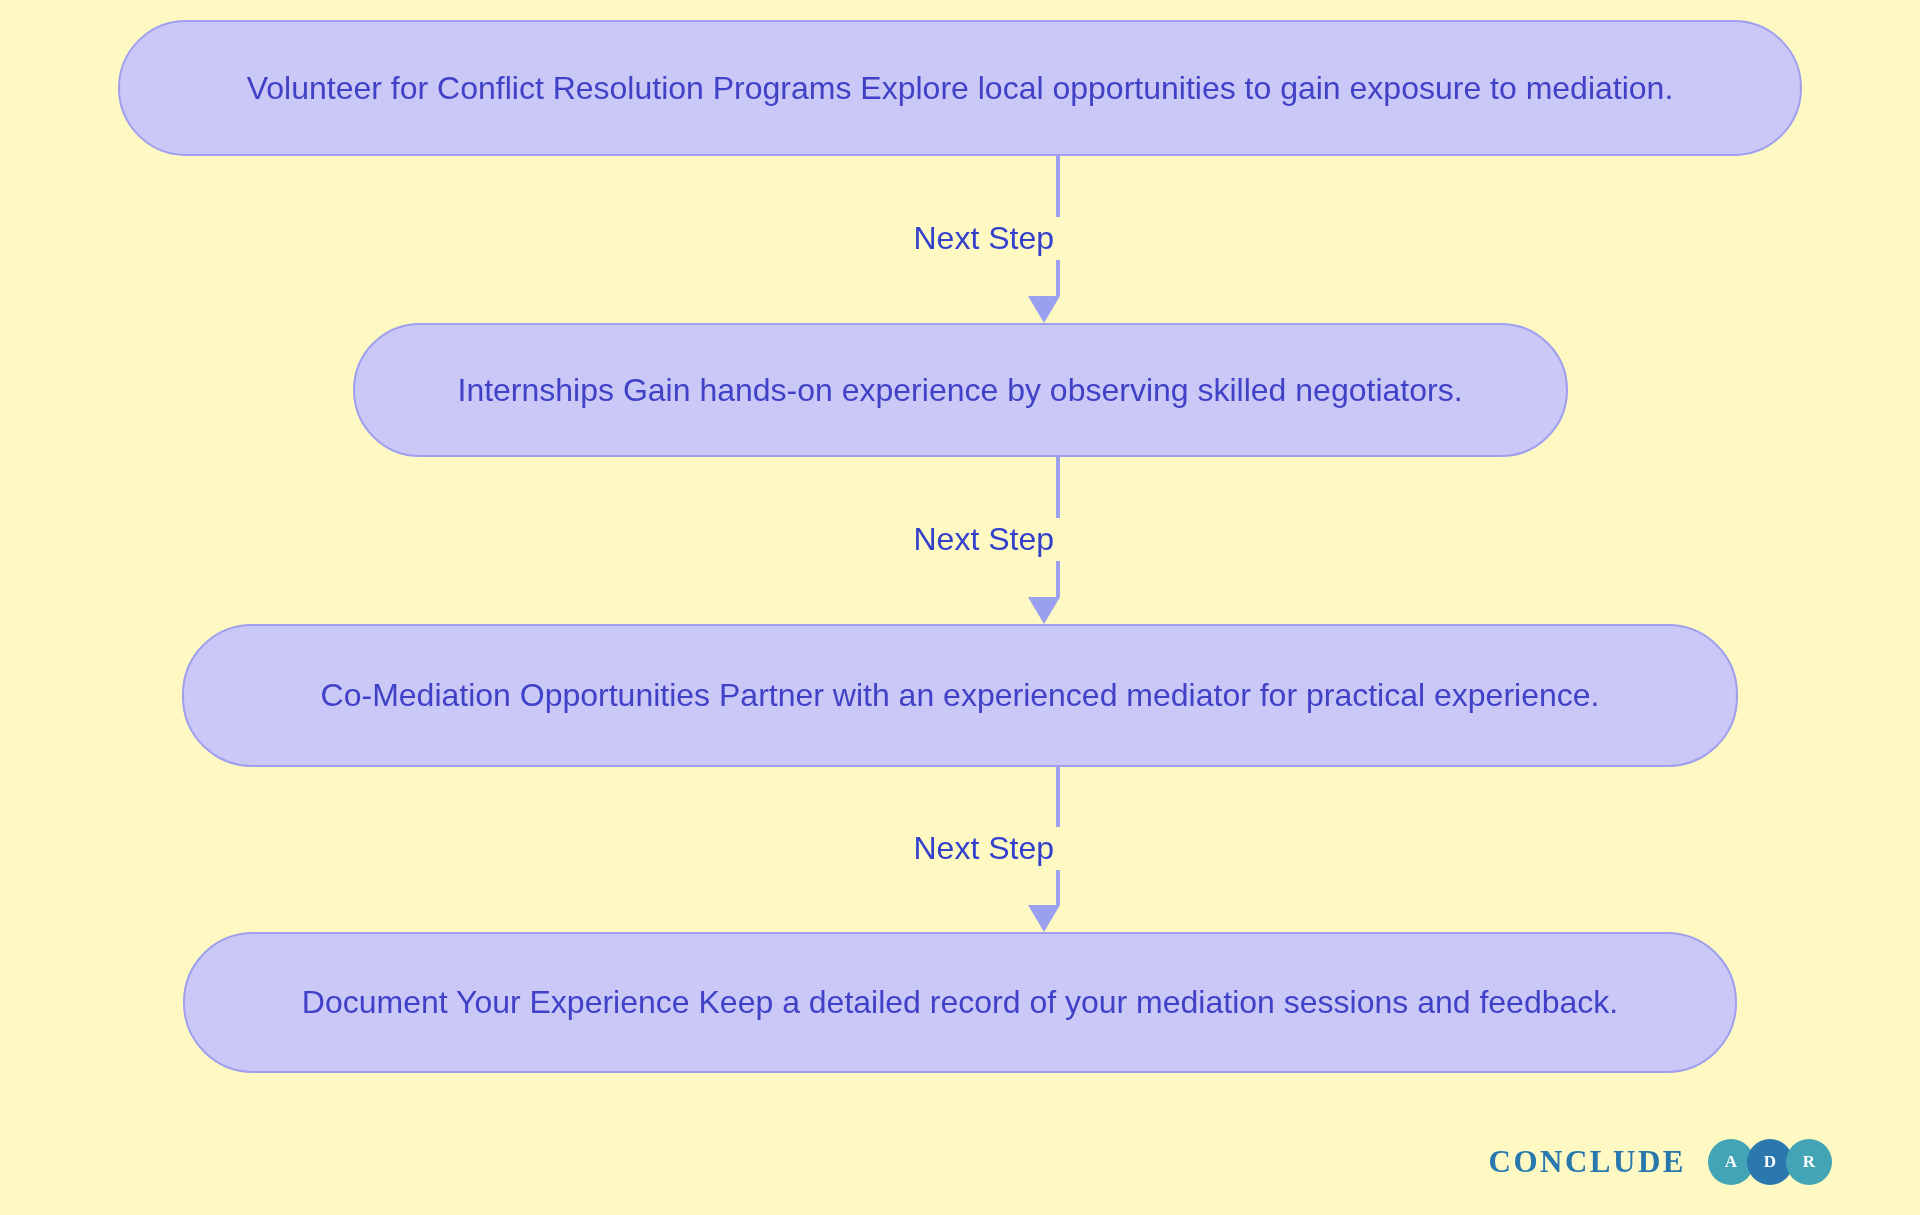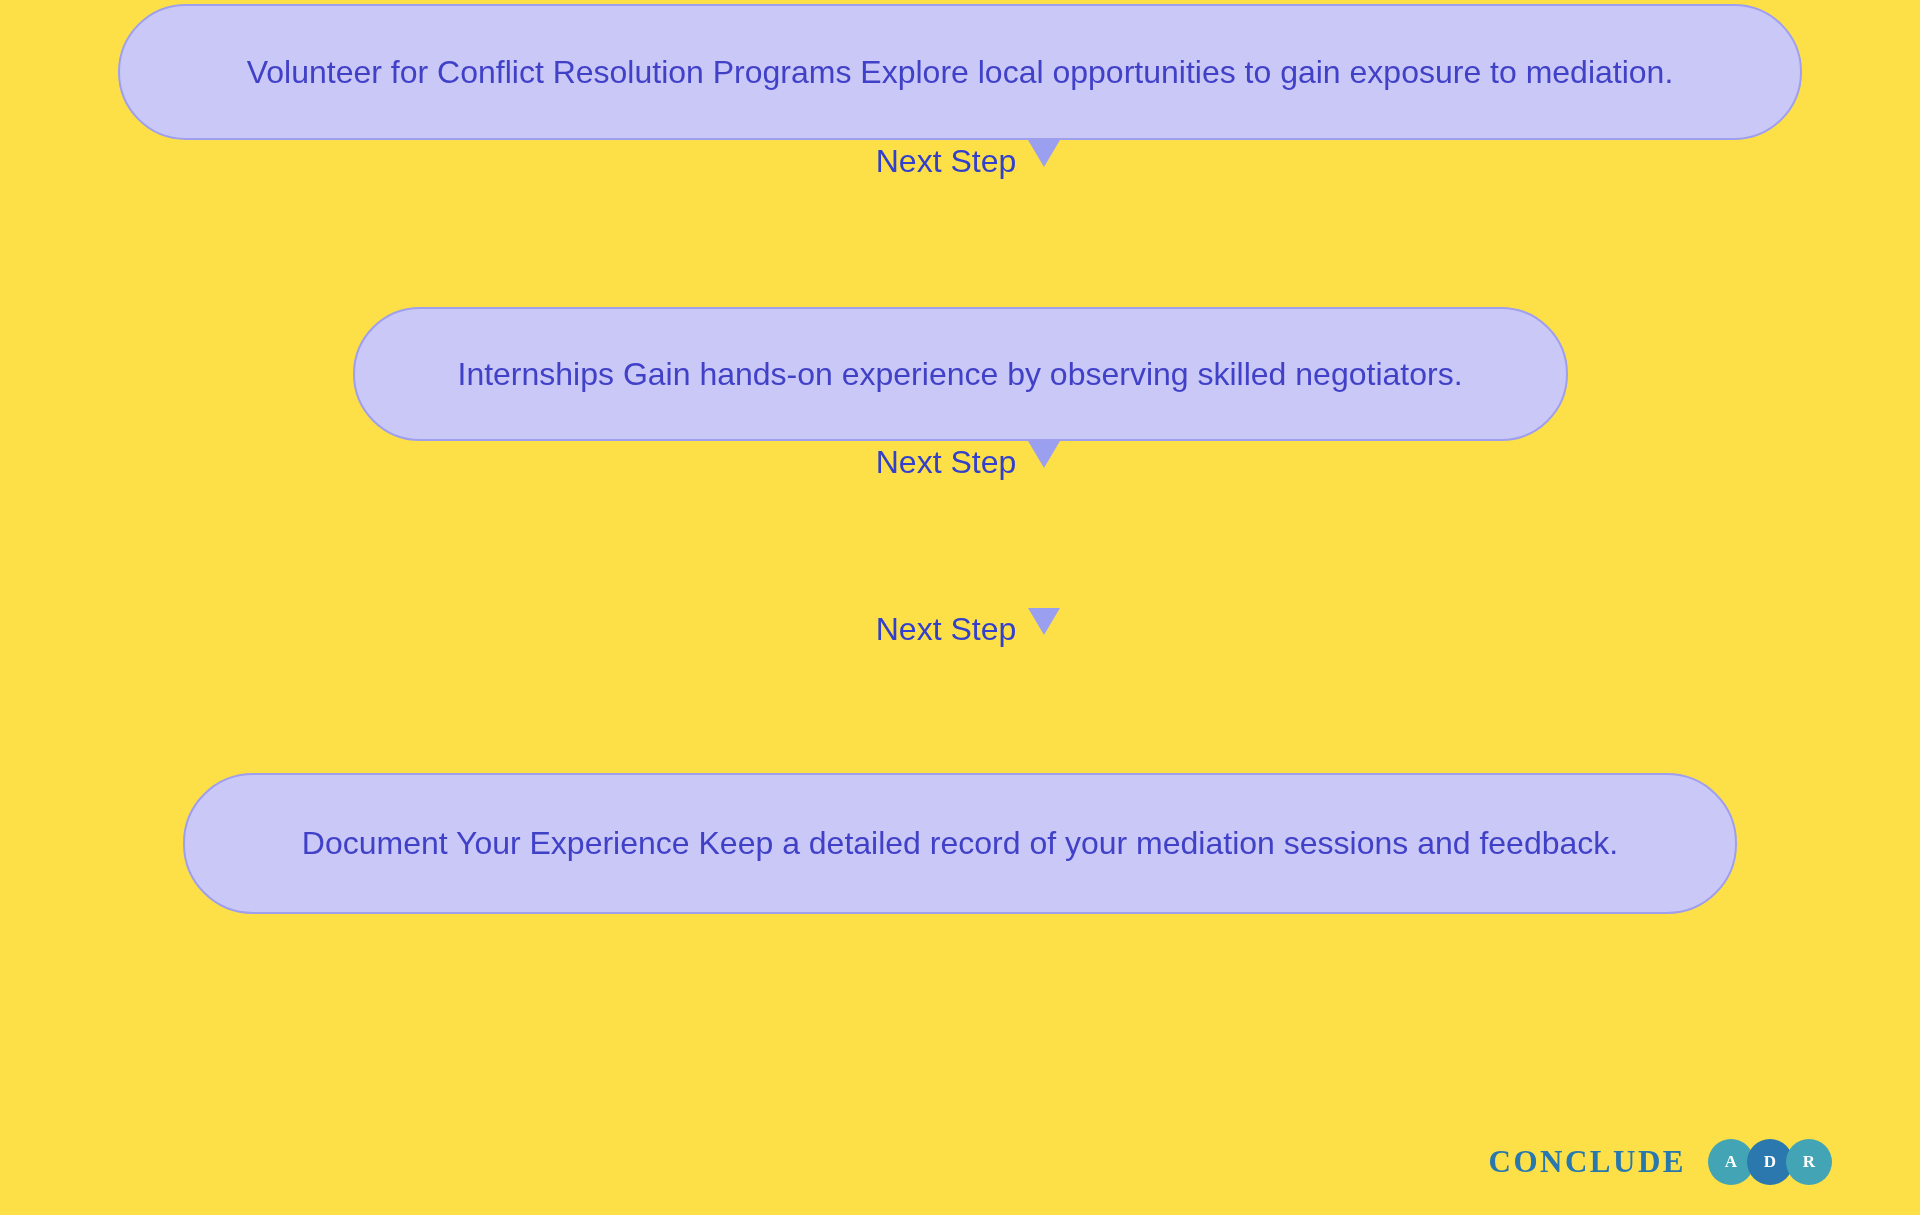--- a/index.html
+++ b/index.html
@@ -5,26 +5,26 @@
   html, body {
     margin: 0;
     padding: 0;
     background: #ffffff;
     font-family: "Liberation Sans", sans-serif;
   }
   .canvas {
     position: relative;
     width: 1920px;
     height: 1215px;
-    background: #fde047;
+    background: #fef9c3;
     overflow: hidden;
     display: flex;
     flex-direction: column;
     align-items: center;
-    padding-top: 4px;
+    padding-top: 20px;
     box-sizing: border-box;
   }
   .node {
     box-sizing: border-box;
     background: #c9c8f7;
     border: 2px solid #9f9fee;
     border-radius: 70px;
     color: #4141c8;
     font-size: 32px;
     display: flex;
@@ -34,21 +34,22 @@
     padding: 0 30px;
     flex: 0 0 auto;
   }
   .node-1 { width: 1684px; height: 136px; }
   .node-2 { width: 1215px; height: 134px; }
   .node-3 { width: 1556px; height: 143px; }
   .node-4 { width: 1554px; height: 141px; }
 
   .connector {
     display: flex;
-    align-items: flex-start;
+    flex-direction: column;
+    align-items: flex-end;
     flex: 0 0 auto;
     width: 200px;
   }
   .connector-1, .connector-2 { height: 167px; }
   .connector-3 { height: 165px; }
   .connector .seg {
     width: 4px;
     background: #9aa0ef;
   }
   .connector .seg-top { flex: 1.7 1 0; }
@@ -124,20 +125,23 @@
     <span>Internships Gain hands-on experience by observing skilled negotiators.</span>
   </div>
 
   <div class="connector connector-2">
     <div class="seg seg-top"></div>
     <div class="connector-label">Next Step</div>
     <div class="seg seg-bottom"></div>
     <div class="arrowhead"></div>
   </div>
 
+  <div class="node node-3">
+    <span>Co-Mediation Opportunities Partner with an experienced mediator for practical experience.</span>
+  </div>
 
   <div class="connector connector-3">
     <div class="seg seg-top"></div>
     <div class="connector-label">Next Step</div>
     <div class="seg seg-bottom"></div>
     <div class="arrowhead"></div>
   </div>
 
   <div class="node node-4">
     <span>Document Your Experience Keep a detailed record of your mediation sessions and feedback.</span>

